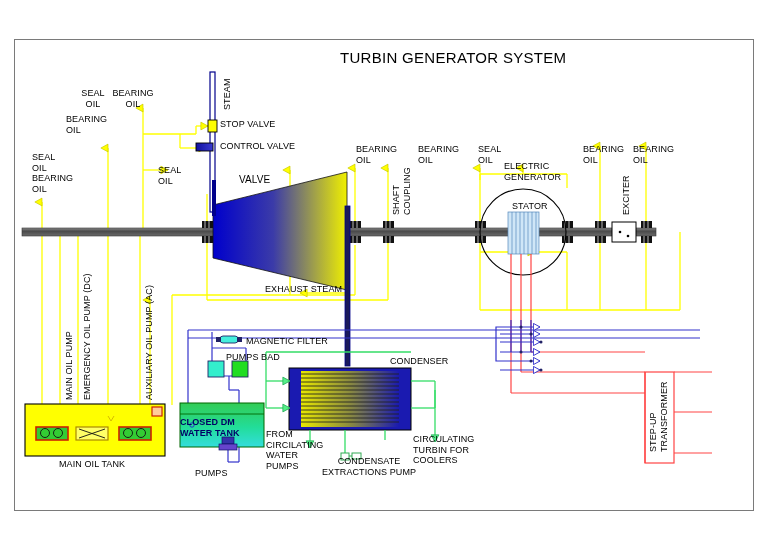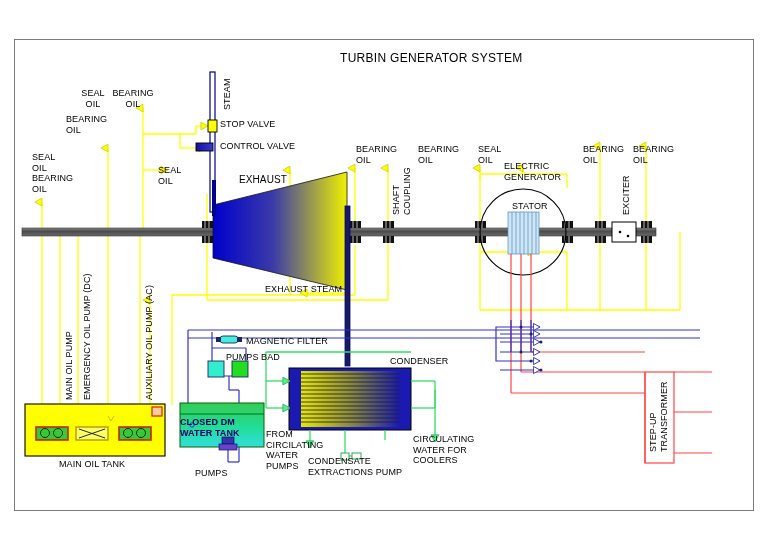--- a/index.html
+++ b/index.html
@@ -40,21 +40,21 @@
     line-height: 10.5px;
     white-space: pre;
     letter-spacing: 0.1px;
   }
   .lbl.c { text-align: center; }
   .lbl.vert {
     transform-origin: 0 0;
     transform: rotate(-90deg);
   }
   .title {
-    font-size: 12px;
+    font-size: 15px;
     letter-spacing: 0.3px;
   }
 </style>
 </head>
 <body>
 
 <div id="page">
 
   <div id="frame"></div>
 
@@ -398,21 +398,21 @@
     </g>
   </svg>
 
   <div class="lbl title" style="left:340px; top:53px;">TURBIN GENERATOR SYSTEM</div>
 
   <div class="lbl vert" style="left:222px; top:110px;">STEAM</div>
 
   <div class="lbl" style="left:220px; top:119px;">STOP VALVE</div>
   <div class="lbl" style="left:220px; top:141px;">CONTROL VALVE</div>
 
-  <div class="lbl" style="left:239px; top:175px; font-size:10px;">EXHAUST</div>
+  <div class="lbl" style="left:239px; top:175px; font-size:10px;">VALVE</div>
   <div class="lbl" style="left:265px; top:284px;">EXHAUST STEAM</div>
 
   <div class="lbl vert" style="left:391px; top:215px;">SHAFT
 COUPLING</div>
 
   <div class="lbl" style="left:504px; top:161px;">ELECTRIC
 GENERATOR</div>
   <div class="lbl" style="left:512px; top:201px;">STATOR</div>
   <div class="lbl vert" style="left:621px; top:215px;">EXCITER</div>
 
@@ -452,23 +452,23 @@
   <div class="lbl" style="left:180px; top:417px; color:#000066; font-weight:bold;">CLOSED DM
 WATER TANK</div>
   <div class="lbl" style="left:195px; top:468px;">PUMPS</div>
 
   <div class="lbl" style="left:344px; top:356px;padding-left:46px;">CONDENSER</div>
 
   <div class="lbl" style="left:266px; top:429px;">FROM
 CIRCILATING
 WATER
 PUMPS</div>
-  <div class="lbl" style="left:308px; top:456px;">CONDENSATE
+  <div class="lbl" style="left:322px; top:456px;text-align:center;">CONDENSATE
 EXTRACTIONS PUMP</div>
   <div class="lbl" style="left:413px; top:434px;">CIRCULATING
-WATER FOR
+TURBIN FOR
 COOLERS</div>
 
 
   <div class="lbl vert" style="left:648px; top:452px;">STEP-UP
 TRANSFORMER</div>
 
 </div>
 
 </body></html>

